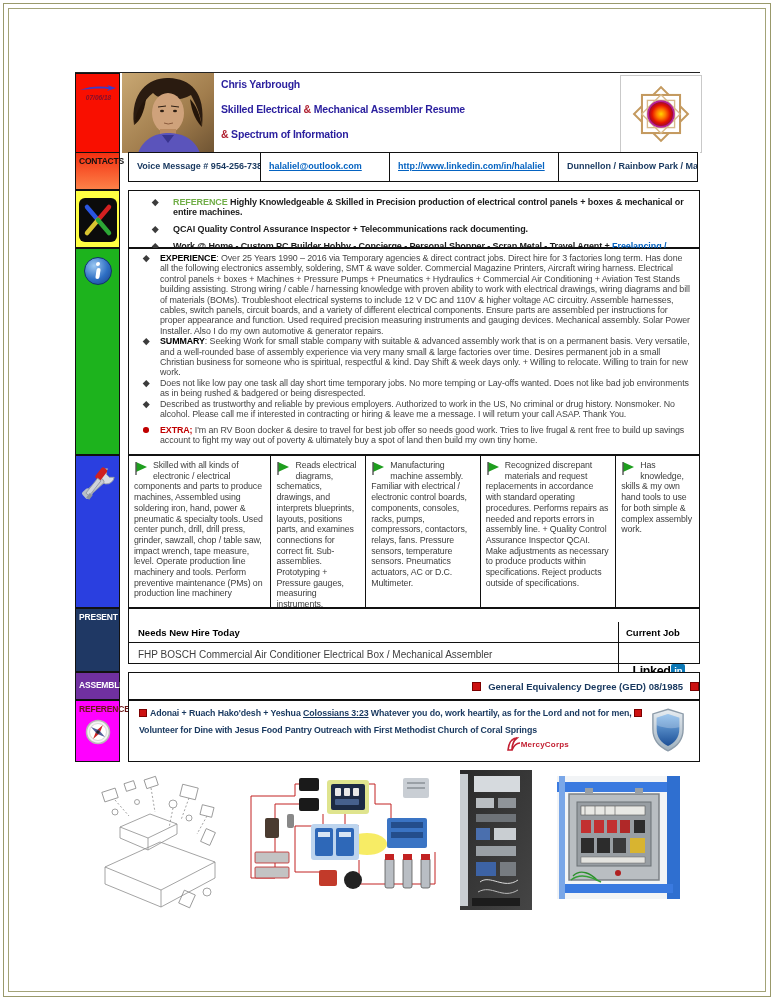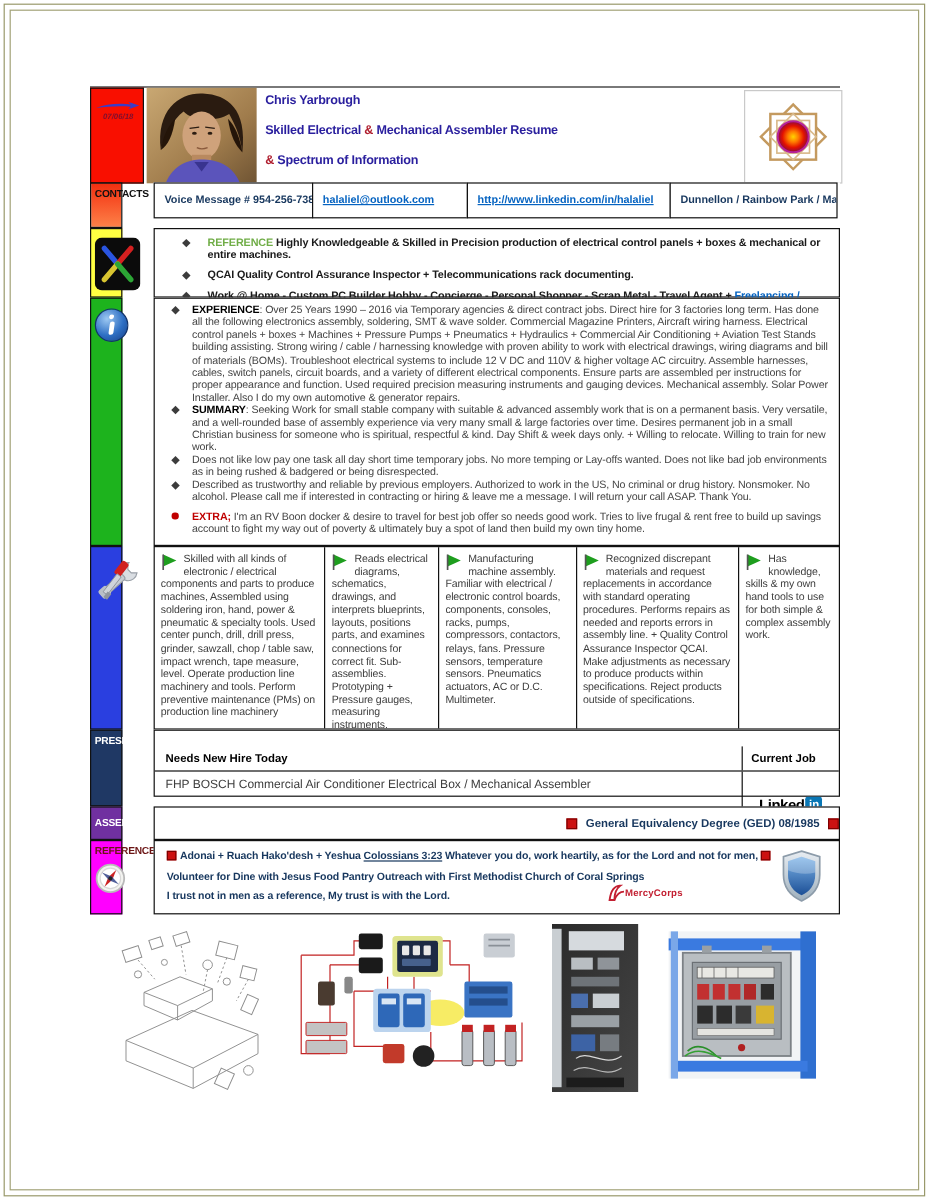--- a/index.html
+++ b/index.html
@@ -6,21 +6,21 @@
   body{
     width:774px;height:1000px;position:relative;background:#ffffff;
     font-family:"Liberation Sans",sans-serif;overflow:hidden;
   }
   .frame-outer{position:absolute;inset:3px;border:1px solid #99996b;pointer-events:none;}
   .frame-inner{position:absolute;inset:8px;border:1px solid #a3a378;pointer-events:none;}
 
   .sheet{position:absolute;left:75px;top:72px;width:625px;height:690px;}
 
   .row{position:absolute;left:0;width:625px;box-sizing:border-box;}
-  .lbl{position:absolute;left:0;width:27px;box-sizing:border-box;border:1px solid #111;
+  .lbl{position:absolute;left:0;width:45px;box-sizing:border-box;border:1px solid #111;
        color:#fff;font-size:8.5px;font-weight:bold;text-align:left;padding:3px 2px 0 3px;letter-spacing:-0.2px;}
   .cbox{position:absolute;left:53px;width:572px;box-sizing:border-box;border:1px solid #111;background:#fff;}
 
   
   .row-header{top:0;height:80px;border-top:1px solid #222;}
   .stamp{position:absolute;left:0;top:0;width:45px;height:80px;background:#f90f00;border:1px solid #111;box-sizing:border-box;}
   .stamp .streak{position:absolute;left:3px;top:10px;width:38px;height:8px;}
   .stamp .date{position:absolute;left:0;top:20px;width:45px;text-align:center;font-size:6.5px;font-weight:bold;font-style:italic;color:#7c1030;}
   .photo{position:absolute;left:47px;top:0;width:92px;height:80px;}
   .titles{position:absolute;left:146px;top:5px;width:380px;}
@@ -305,21 +305,20 @@
         <polygon points="13,4.5 15,13 13,21.5 11,13" fill="#cc2222" transform="rotate(35 13 13)"></polygon>
         <polygon points="13,4.5 15,13 13,21.5 11,13" fill="#334488" transform="rotate(125 13 13)" opacity="0.85"></polygon>
         <circle cx="13" cy="13" r="1.6" fill="#222"></circle>
       </svg>
     </div>
     <div class="cbox reference-box">
       <div class="rline">
         <span class="red-square"></span><span>Adonai + Ruach Hako'desh + Yeshua  </span><span class="u">Colossians 3:23</span><span> Whatever you do, work heartily, as for the Lord and not for men,</span> <span class="red-square"></span>
       </div>
       <div class="rline">Volunteer for Dine with Jesus Food Pantry Outreach with First Methodist Church of Coral Springs</div>
-      <div class="rline">I trust not in men as a reference, My trust is with the Lord.</div>
       <div class="mercy">
         <svg width="16" height="16" viewBox="0 0 16 16">
           <path d="M3 14 C4 6 7 2 12 2 C8 5 7 9 7 14 Z" fill="none" stroke="#c32032" stroke-width="1.6"></path>
           <path d="M7 14 C9 9 12 7 15 7" fill="none" stroke="#c32032" stroke-width="1.6"></path>
         </svg>
         <span class="mercy-name">MercyCorps</span>
       </div>
       <svg class="shield" width="34" height="44" viewBox="0 0 36 46">
         <defs>
           <linearGradient id="sgrad" x1="0" y1="0" x2="0" y2="1">

